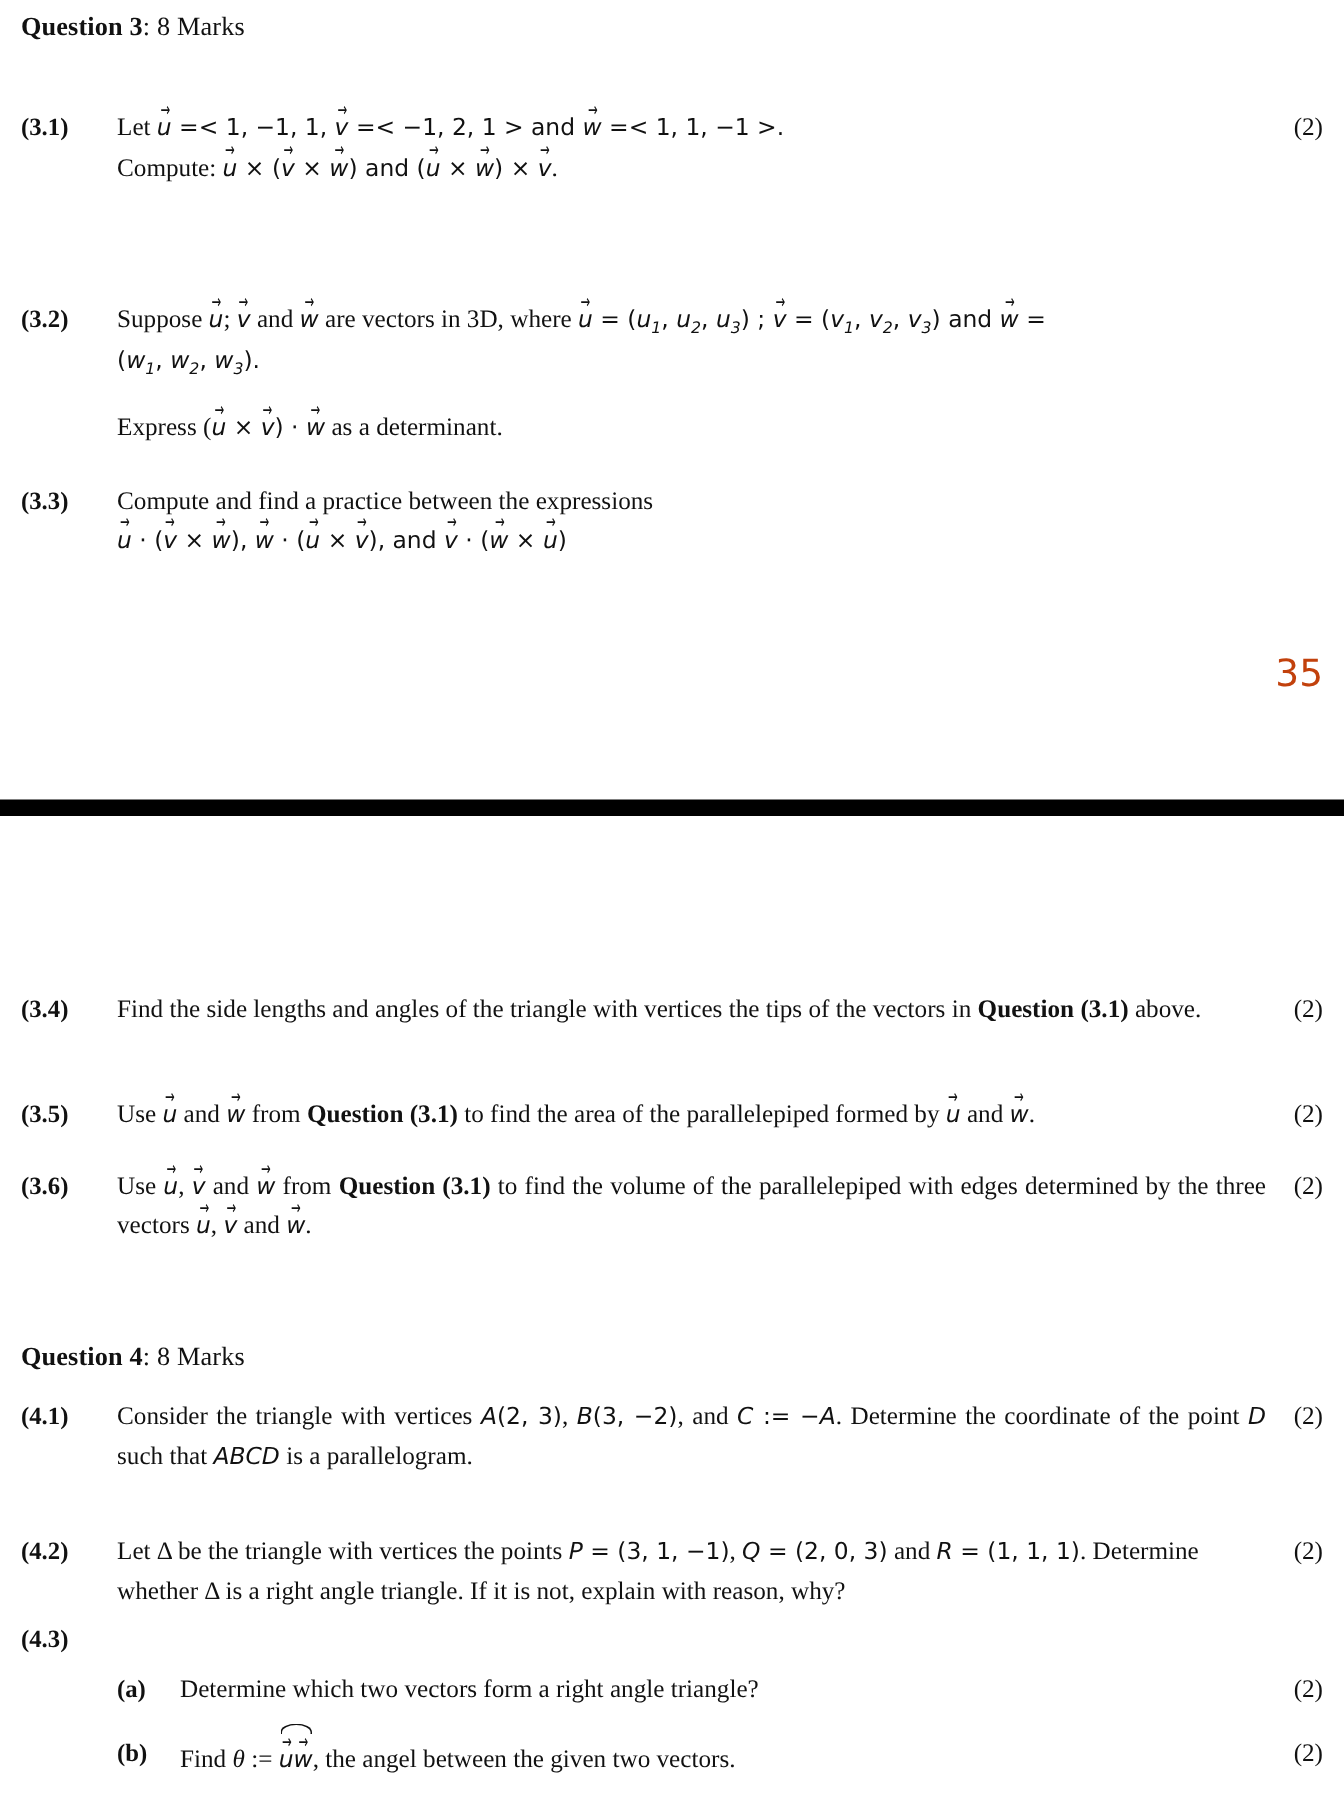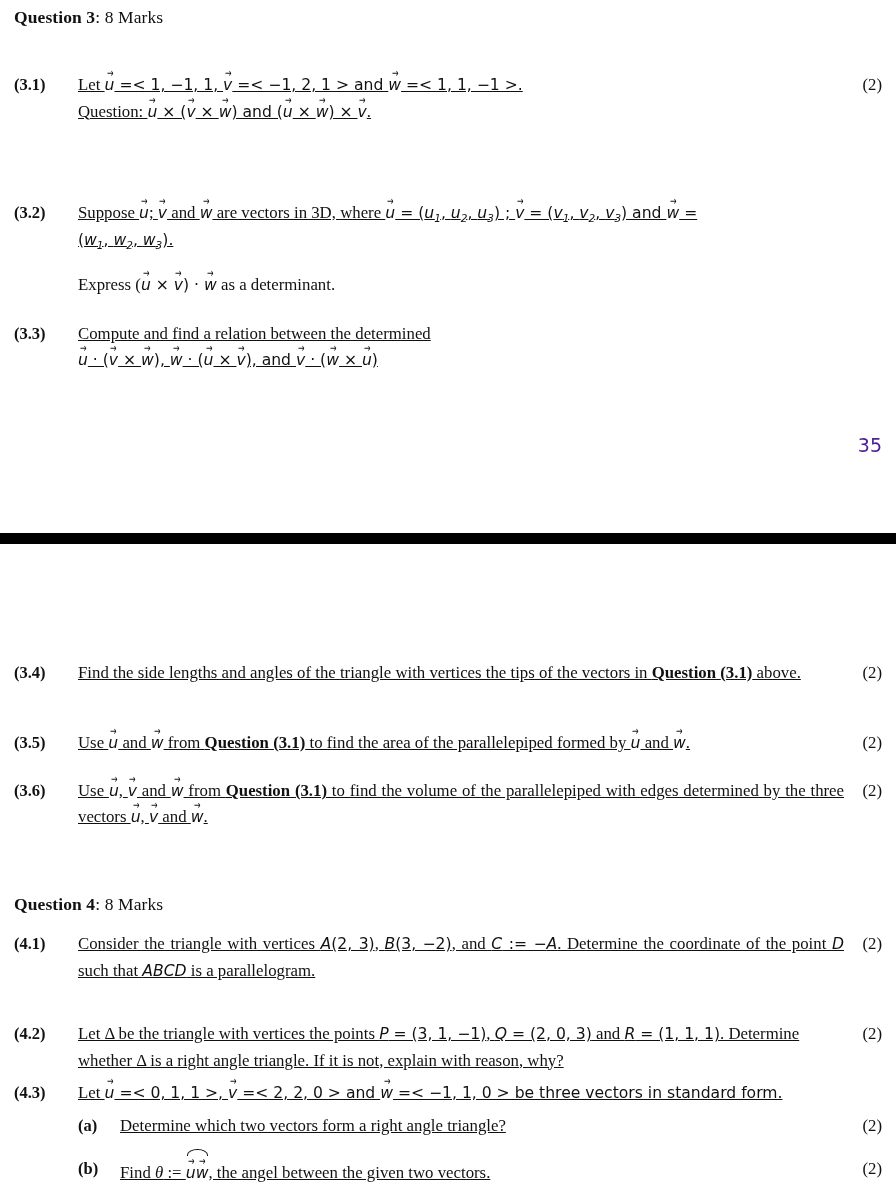--- a/index.html
+++ b/index.html
@@ -43,21 +43,20 @@
     font-size: 16.5px;
     line-height: 25px;
     white-space: nowrap;
   }
   .body {
     flex: 1 1 auto;
     font-size: 16.8px;
     line-height: 25.5px;
     text-align: justify;
     padding-right: 6px;
-    text-decoration: underline;
   }
   .body.nojust { text-align: left; }
   .marks {
     flex: 0 0 32px;
     width: 32px;
     font-size: 16.8px;
     line-height: 25.5px;
     text-align: right;
     white-space: nowrap;
   }
@@ -137,22 +136,22 @@
     border-right: 1.4px solid #111;
     border-radius: 60% 60% 0 0 / 100% 100% 0 0;
     box-sizing: border-box;
   }
 
   
   .pagenum {
     position: absolute;
     right: 14px;
     font-family: "DejaVu Sans", "Liberation Sans", sans-serif;
-    font-size: 19px;
-    color: #4c1d95;
+    font-size: 25px;
+    color: #c2410c;
   }
   .pagebreak-bar {
     position: absolute;
     left: 0;
     width: 896px;
     height: 11px;
     background: #000000;
   }
 </style>
 </head>
@@ -162,21 +161,21 @@
 
   <div style="position:absolute; left:14px; top:7px;">
     <span class="qheading"><span>Question 3</span><span class="light">: 8 Marks</span></span>
   </div>
 
   <div class="item" style="position:absolute; left:14px; top:72px; width:868px;">
     <div class="label">(3.1)</div>
     <div class="body nojust">
       <span>Let </span><span class="vec">u</span><span class="mr"> =&lt; 1, −1, 1, </span><span class="vec">v</span><span class="mr"> =&lt; −1, 2, 1 &gt; and </span><span class="vec">w</span><span class="mr"> =&lt; 1, 1, −1 &gt;.</span>
       <br>
-      <span>Question: </span><span class="vec">u</span><span class="mr"> × (</span><span class="vec">v</span><span class="mr"> × </span><span class="vec">w</span><span class="mr">) and (</span><span class="vec">u</span><span class="mr"> × </span><span class="vec">w</span><span class="mr">) × </span><span class="vec">v</span><span>.</span>
+      <span>Compute: </span><span class="vec">u</span><span class="mr"> × (</span><span class="vec">v</span><span class="mr"> × </span><span class="vec">w</span><span class="mr">) and (</span><span class="vec">u</span><span class="mr"> × </span><span class="vec">w</span><span class="mr">) × </span><span class="vec">v</span><span>.</span>
     </div>
     <div class="marks">(2)</div>
   </div>
 
 
   <div class="item" style="position:absolute; left:14px; top:200px; width:868px;">
     <div class="label">(3.2)</div>
     <div class="body">
       <span>Suppose </span><span class="vec">u</span><span>; </span><span class="vec">v</span><span> and </span><span class="vec">w</span><span> are vectors in 3D, where </span><span class="vec">u</span><span class="mr"> = (</span><span class="m"><span>u</span><sub>1</sub></span><span class="mr">, </span><span class="m"><span>u</span><sub>2</sub></span><span class="mr">, </span><span class="m"><span>u</span><sub>3</sub></span><span class="mr">) ; </span><span class="vec">v</span><span class="mr"> = (</span><span class="m"><span>v</span><sub>1</sub></span><span class="mr">, </span><span class="m"><span>v</span><sub>2</sub></span><span class="mr">, </span><span class="m"><span>v</span><sub>3</sub></span><span class="mr">) and </span><span class="vec">w</span><span class="mr"> =</span>
       <br>
@@ -185,21 +184,21 @@
     <div class="marks blank"></div>
   </div>
 
   <div class="para" style="position:absolute; left:78px; top:272px; width:800px;">
     <span>Express (</span><span class="vec">u</span><span class="mr"> × </span><span class="vec">v</span><span class="mr">) · </span><span class="vec">w</span><span> as a determinant.</span>
   </div>
 
   <div class="item" style="position:absolute; left:14px; top:321px; width:868px;">
     <div class="label">(3.3)</div>
     <div class="body nojust">
-      <span>Compute and find a relation between the determined</span>
+      <span>Compute and find a practice between the expressions</span>
       <br>
       <span class="vec">u</span><span class="mr"> · (</span><span class="vec">v</span><span class="mr"> × </span><span class="vec">w</span><span class="mr">), </span><span class="vec">w</span><span class="mr"> · (</span><span class="vec">u</span><span class="mr"> × </span><span class="vec">v</span><span class="mr">), and </span><span class="vec">v</span><span class="mr"> · (</span><span class="vec">w</span><span class="mr"> × </span><span class="vec">u</span><span class="mr">)</span>
     </div>
     <div class="marks blank"></div>
   </div>
 
   <div class="pagenum" style="top:434px;">35</div>
 
   <div class="pagebreak-bar" style="top:533px;"></div>
 
@@ -242,23 +241,20 @@
   <div class="item" style="position:absolute; left:14px; top:1021px; width:868px;">
     <div class="label">(4.2)</div>
     <div class="body nojust">
       <span>Let Δ be the triangle with vertices the points </span><span class="m">P</span><span class="mr"> = (3, 1, −1)</span><span>, </span><span class="m">Q</span><span class="mr"> = (2, 0, 3)</span><span> and </span><span class="m">R</span><span class="mr"> = (1, 1, 1)</span><span>. Determine whether Δ is a right angle triangle. If it is not, explain with reason, why?</span>
     </div>
     <div class="marks">(2)</div>
   </div>
 
   <div class="item" style="position:absolute; left:14px; top:1080px; width:868px;">
     <div class="label">(4.3)</div>
-    <div class="body nojust">
-      <span>Let </span><span class="vec">u</span><span class="mr"> =&lt; 0, 1, 1 &gt;, </span><span class="vec">v</span><span class="mr"> =&lt; 2, 2, 0 &gt; and </span><span class="vec">w</span><span class="mr"> =&lt; −1, 1, 0 &gt; be three vectors in standard form.</span>
-    </div>
     <div class="marks blank"></div>
   </div>
 
   <div class="subitem" style="position:absolute; left:14px; top:1113px; width:868px;">
     <div class="sublabel">(a)</div>
     <div class="body nojust">Determine which two vectors form a right angle triangle?</div>
     <div class="marks">(2)</div>
   </div>
 
   <div class="subitem" style="position:absolute; left:14px; top:1156px; width:868px;">

